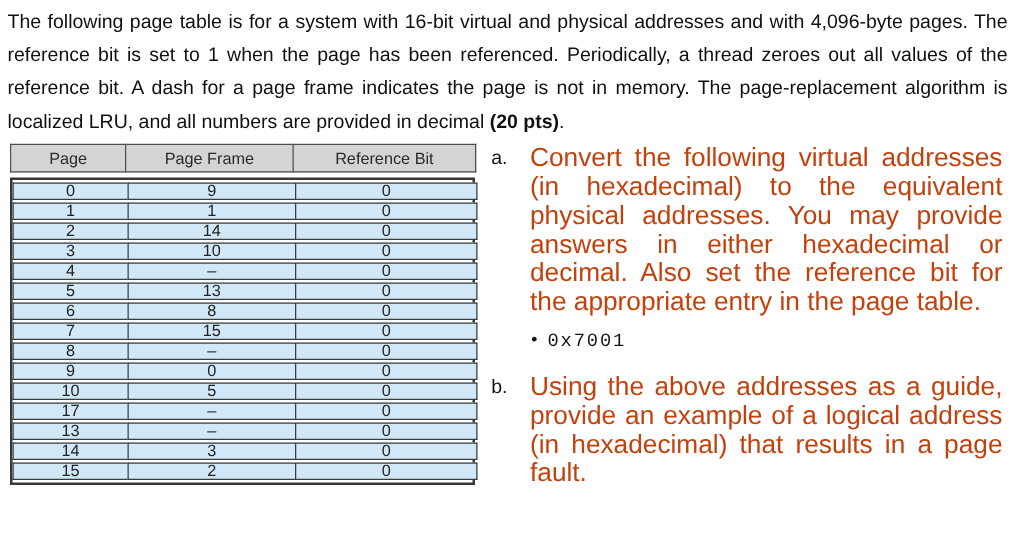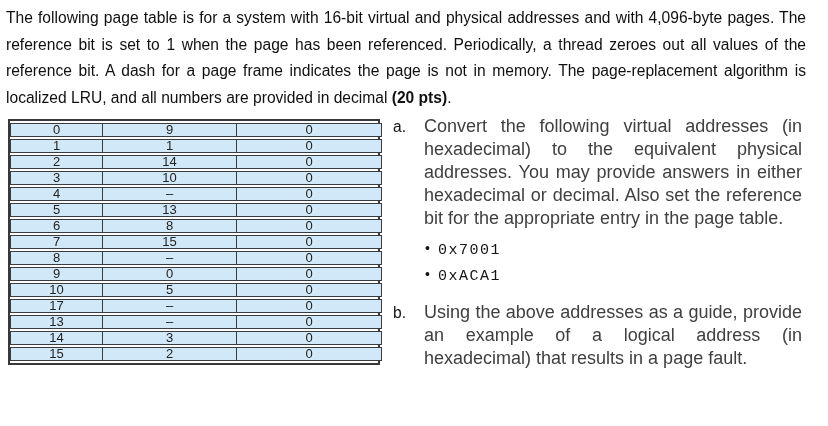--- a/index.html
+++ b/index.html
@@ -77,24 +77,24 @@
   .q { display: flex; align-items: flex-start; }
   .q + .q { margin-top: 3px; }
   .q-label {
     flex: none;
     width: 31px;
     font-size: 15.6px;
     line-height: 23px;
   }
   .q-body { flex: 1; min-width: 0; }
   .q-text {
-    font-size: 18px;
+    font-size: 21px;
     line-height: 23px;
     text-align: justify;
-    color: #404040;
+    color: #c2410c;
   }
   ul.addresses {
     list-style: none;
     margin: 7px 0 9px 0;
     padding: 0 0 0 1px;
   }
   ul.addresses li {
     font-family: "Liberation Mono", monospace;
     font-size: 15px;
     letter-spacing: 1.5px;
@@ -115,20 +115,34 @@
 </head>
 <body>
 
 <div class="page">
 
   <p class="intro"><span>The following page table is for a system with 16-bit virtual and physical addresses and with 4,096-byte pages. The reference bit is set to 1 when the page has been referenced. Periodically, a thread zeroes out all values of the reference bit. A dash for a page frame indicates the page is not in memory. The page-replacement algorithm is localized LRU, and all numbers are provided in decimal </span><strong>(20 pts)</strong><span>.</span></p>
 
   <div class="columns">
 
     <div class="table-col">
+      <table class="pt-header">
+        <colgroup>
+            <col class="c-page">
+            <col class="c-frame">
+            <col class="c-ref">
+          </colgroup>
+        <tbody>
+            <tr>
+          <th>Page</th>
+          <th>Page Frame</th>
+          <th>Reference Bit</th>
+        </tr>
+      </tbody>
+        </table>
 
       <div class="pt-body-wrap">
         <table class="pt-body">
           <colgroup>
               <col class="c-page">
               <col class="c-frame">
               <col class="c-ref">
             </colgroup>
           <tbody>
         <tr>
@@ -228,21 +242,20 @@
     </div>
 
     <div class="q-col">
 
       <div class="q">
         <div class="q-label">a.</div>
         <div class="q-body">
           <div class="q-text">Convert the following virtual addresses (in hexadecimal) to the equivalent physical addresses. You may provide answers in either hexadecimal or decimal. Also set the reference bit for the appropriate entry in the page table.</div>
           <ul class="addresses">
               <li>0x7001</li>
-              <li>0xACA1</li>
             </ul>
         </div>
       </div>
 
       <div class="q">
         <div class="q-label">b.</div>
         <div class="q-body">
           <div class="q-text">Using the above addresses as a guide, provide an example of a logical address (in hexadecimal) that results in a page fault.</div>
         </div>
       </div>

